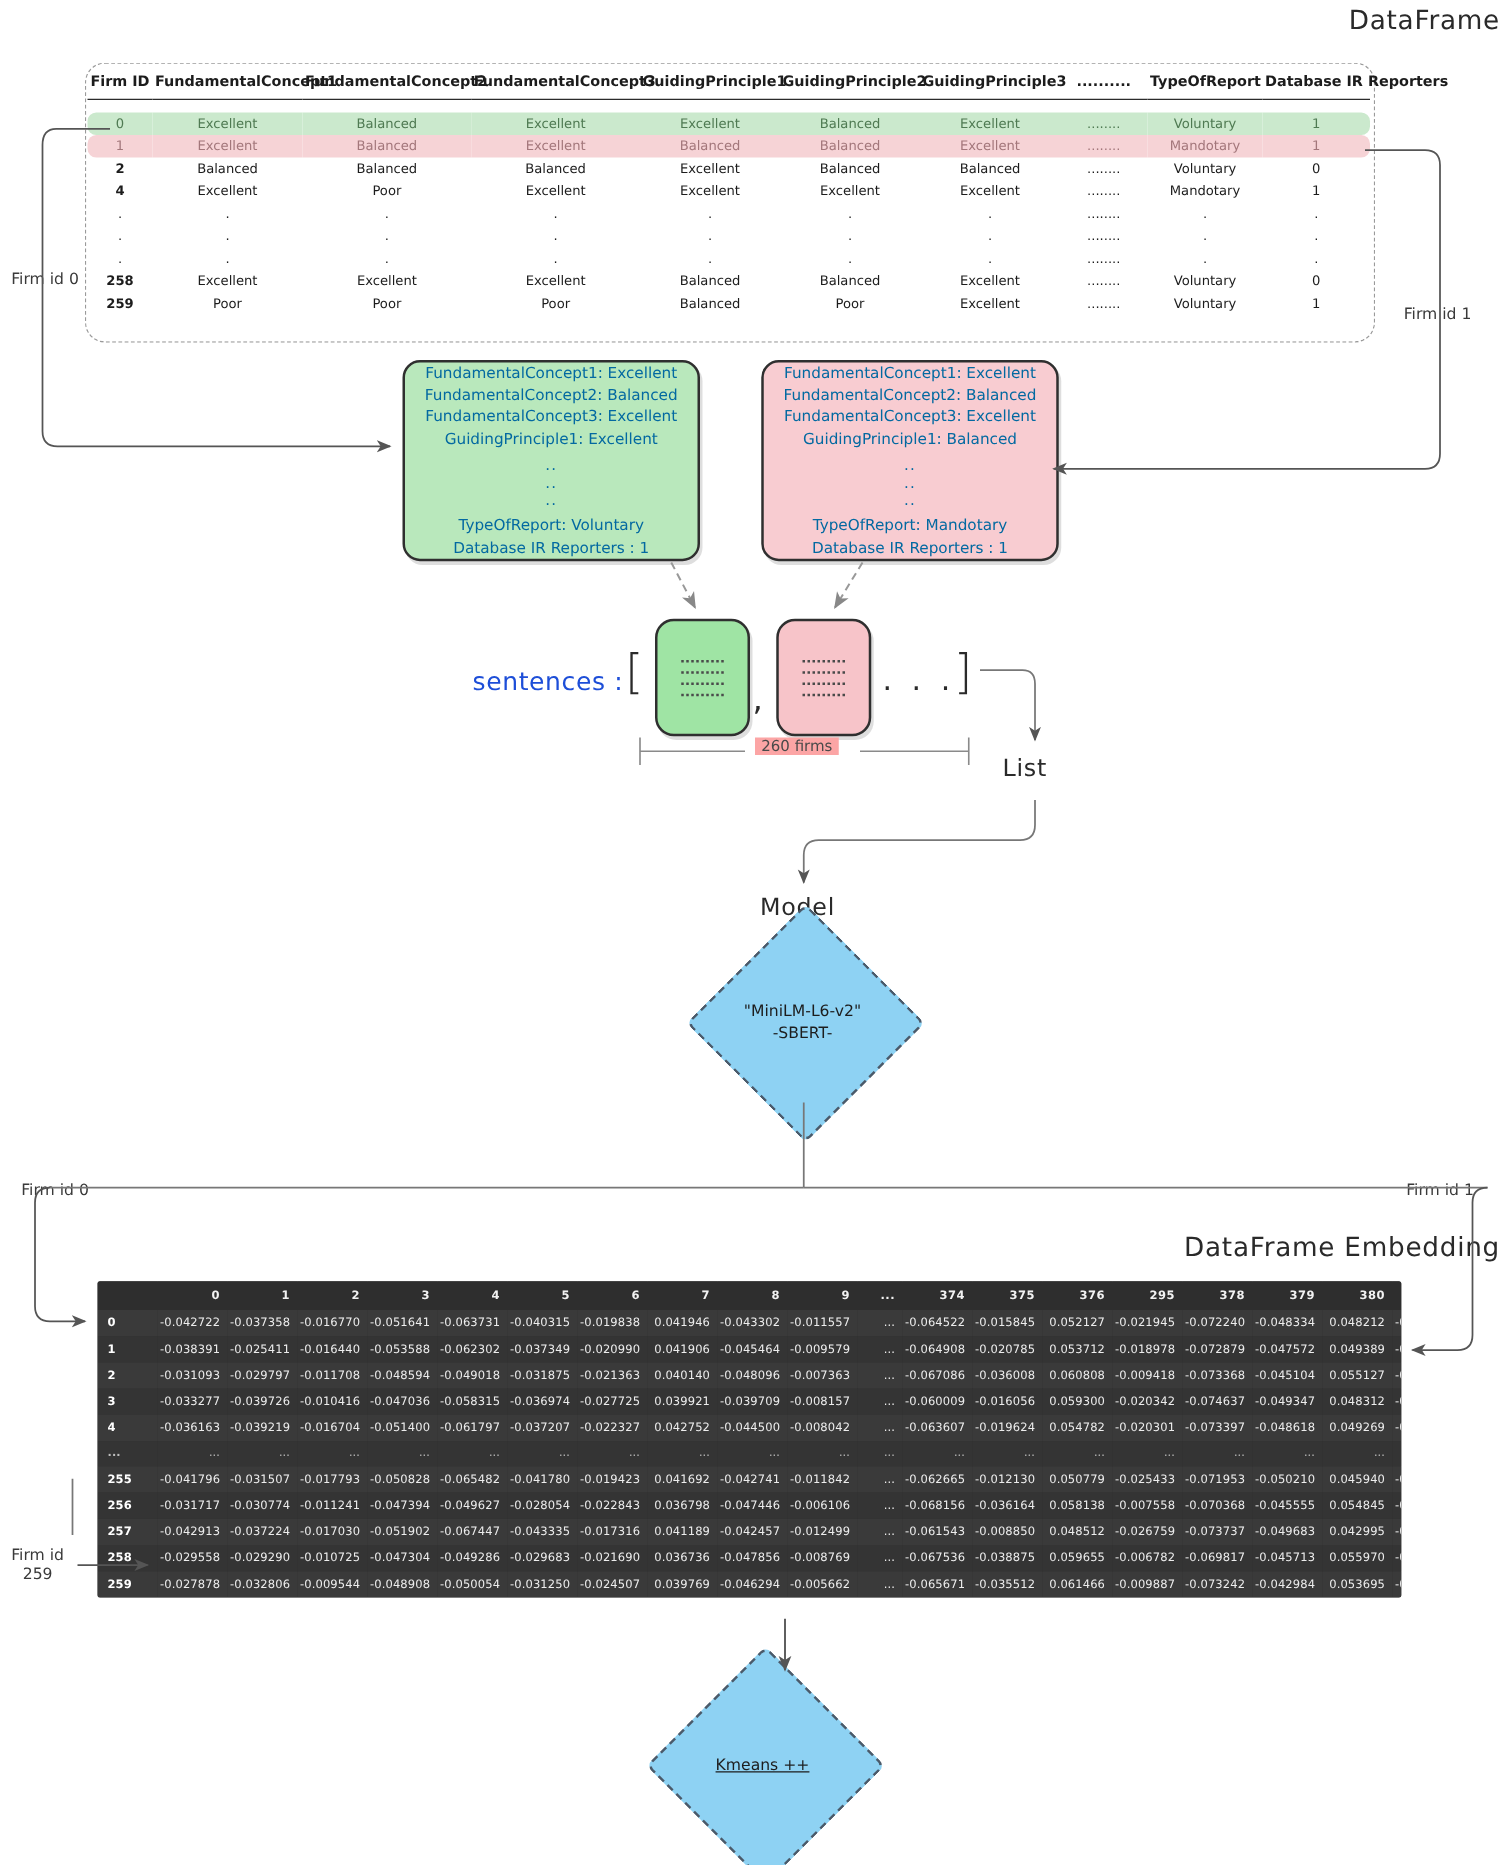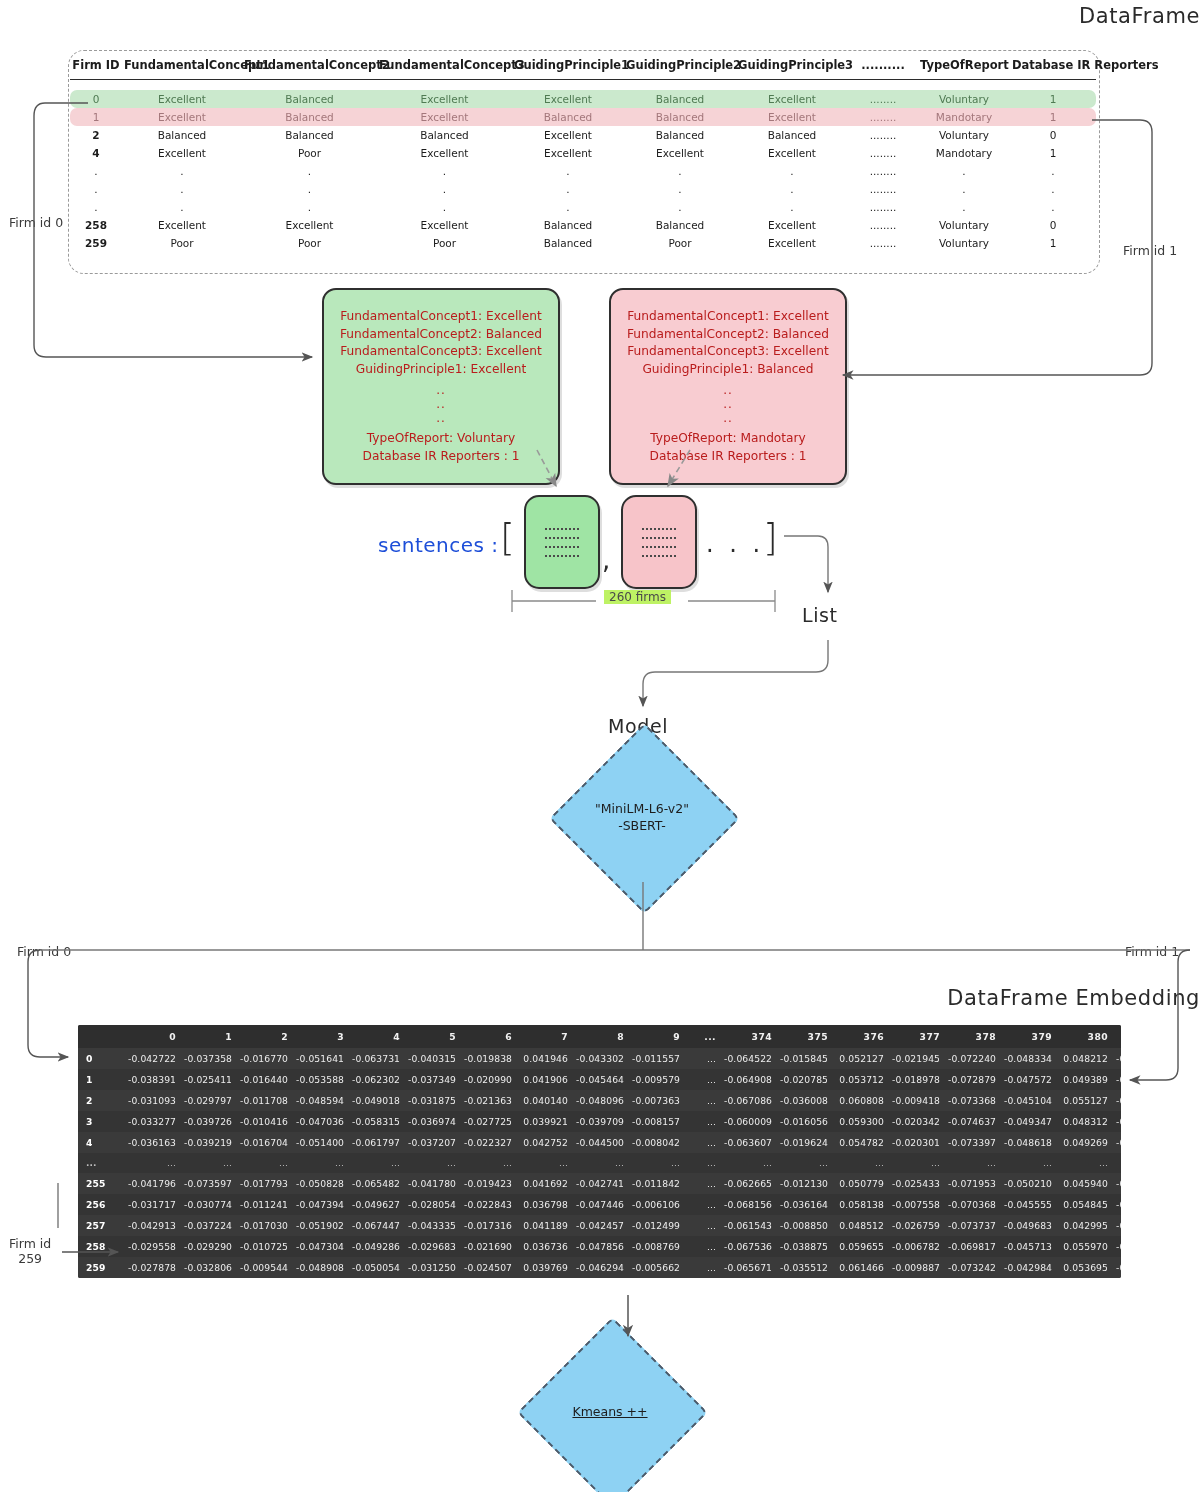--- a/index.html
+++ b/index.html
@@ -43,23 +43,23 @@
   table.df tr.hl-red td{background:#f6d3d6;color:#a3777b;}
   table.df tr.hl-red td:first-child{border-radius:7px 0 0 7px;}
   table.df tr.hl-red td:last-child{border-radius:0 7px 7px 0;}
   table.df td.idx{font-weight:bold;}
   table.df tr.hl-green td.idx,table.df tr.hl-red td.idx{font-weight:normal;}
   .dotcell{letter-spacing:0px;color:#555;}
 
   
   .card{
     border:2.2px solid #2f2f2f;border-radius:14px;
-    text-align:center;padding:18px 12px;
+    text-align:center;padding:0 12px;
     font-family:"DejaVu Sans", sans-serif;
-    font-size:12.2px;line-height:17.5px;color:#b91c1c;
+    font-size:12.2px;line-height:17.5px;color:#0369a1;
     box-shadow:2px 3px 0 rgba(0,0,0,.13);
   }
   .card.green{background:#b9e8bc;}
   .card.red{background:#f8ccd1;}
   .card .gap{display:block;height:5px;}
   .card .dots{display:block;font-size:12px;line-height:14px;letter-spacing:1px;}
 
   
   .mini{
     border:2.4px solid #2f2f2f;border-radius:15px;
@@ -73,21 +73,21 @@
   .sentlabel{
     font-family:"DejaVu Sans", sans-serif;font-size:20px;color:#1d4ed8;
     letter-spacing:.5px;white-space:nowrap;
   }
   .bracket{font-size:38px;line-height:38px;color:#2a2a2a;font-weight:300;}
   .comma{font-size:26px;color:#2a2a2a;}
   .ellipsis3{font-size:24px;letter-spacing:4px;color:#2a2a2a;}
 
   .measlabel{
     font-family:"DejaVu Sans", sans-serif;font-size:12px;color:#4a4a4a;
-    background:#bef264;padding:0 5px;white-space:nowrap;
+    background:#fca5a5;padding:0 5px;white-space:nowrap;
   }
   .node-label{
     font-family:"DejaVu Sans", sans-serif;font-size:19px;color:#2a2a2a;
     letter-spacing:.6px;white-space:nowrap;
   }
   .edge-label{
     font-family:"DejaVu Sans", sans-serif;font-size:12.5px;color:#3a3a3a;
     background:#fff;padding:0 3px;white-space:nowrap;text-align:center;line-height:15px;
   }
 
@@ -351,21 +351,21 @@
           <th style="width: 48px;">4</th>
           <th style="width: 48px;">5</th>
           <th style="width: 48px;">6</th>
           <th style="width: 48px;">7</th>
           <th style="width: 48px;">8</th>
           <th style="width: 48px;">9</th>
           <th style="width: 28px;">...</th>
           <th style="width: 48px;">374</th>
           <th style="width: 48px;">375</th>
           <th style="width: 48px;">376</th>
-          <th style="width: 48px;">377</th>
+          <th style="width: 48px;">295</th>
           <th style="width: 48px;">378</th>
           <th style="width: 48px;">379</th>
           <th style="width: 48px;">380</th>
           <th style="width: 48px;">381</th>
         </tr>
       </thead>
     <tbody id="emb-body">
         <tr class="odd">
           <td class="ri">0</td>
           <td>-0.042722</td>
@@ -494,21 +494,21 @@
           <td>...</td>
           <td>...</td>
           <td>...</td>
           <td>...</td>
           <td>...</td>
           <td>...</td>
         </tr>
         <tr class="odd">
           <td class="ri">255</td>
           <td>-0.041796</td>
-          <td>-0.073597</td>
+          <td>-0.031507</td>
           <td>-0.017793</td>
           <td>-0.050828</td>
           <td>-0.065482</td>
           <td>-0.041780</td>
           <td>-0.019423</td>
           <td>0.041692</td>
           <td>-0.042741</td>
           <td>-0.011842</td>
           <td>...</td>
           <td>-0.062665</td>

